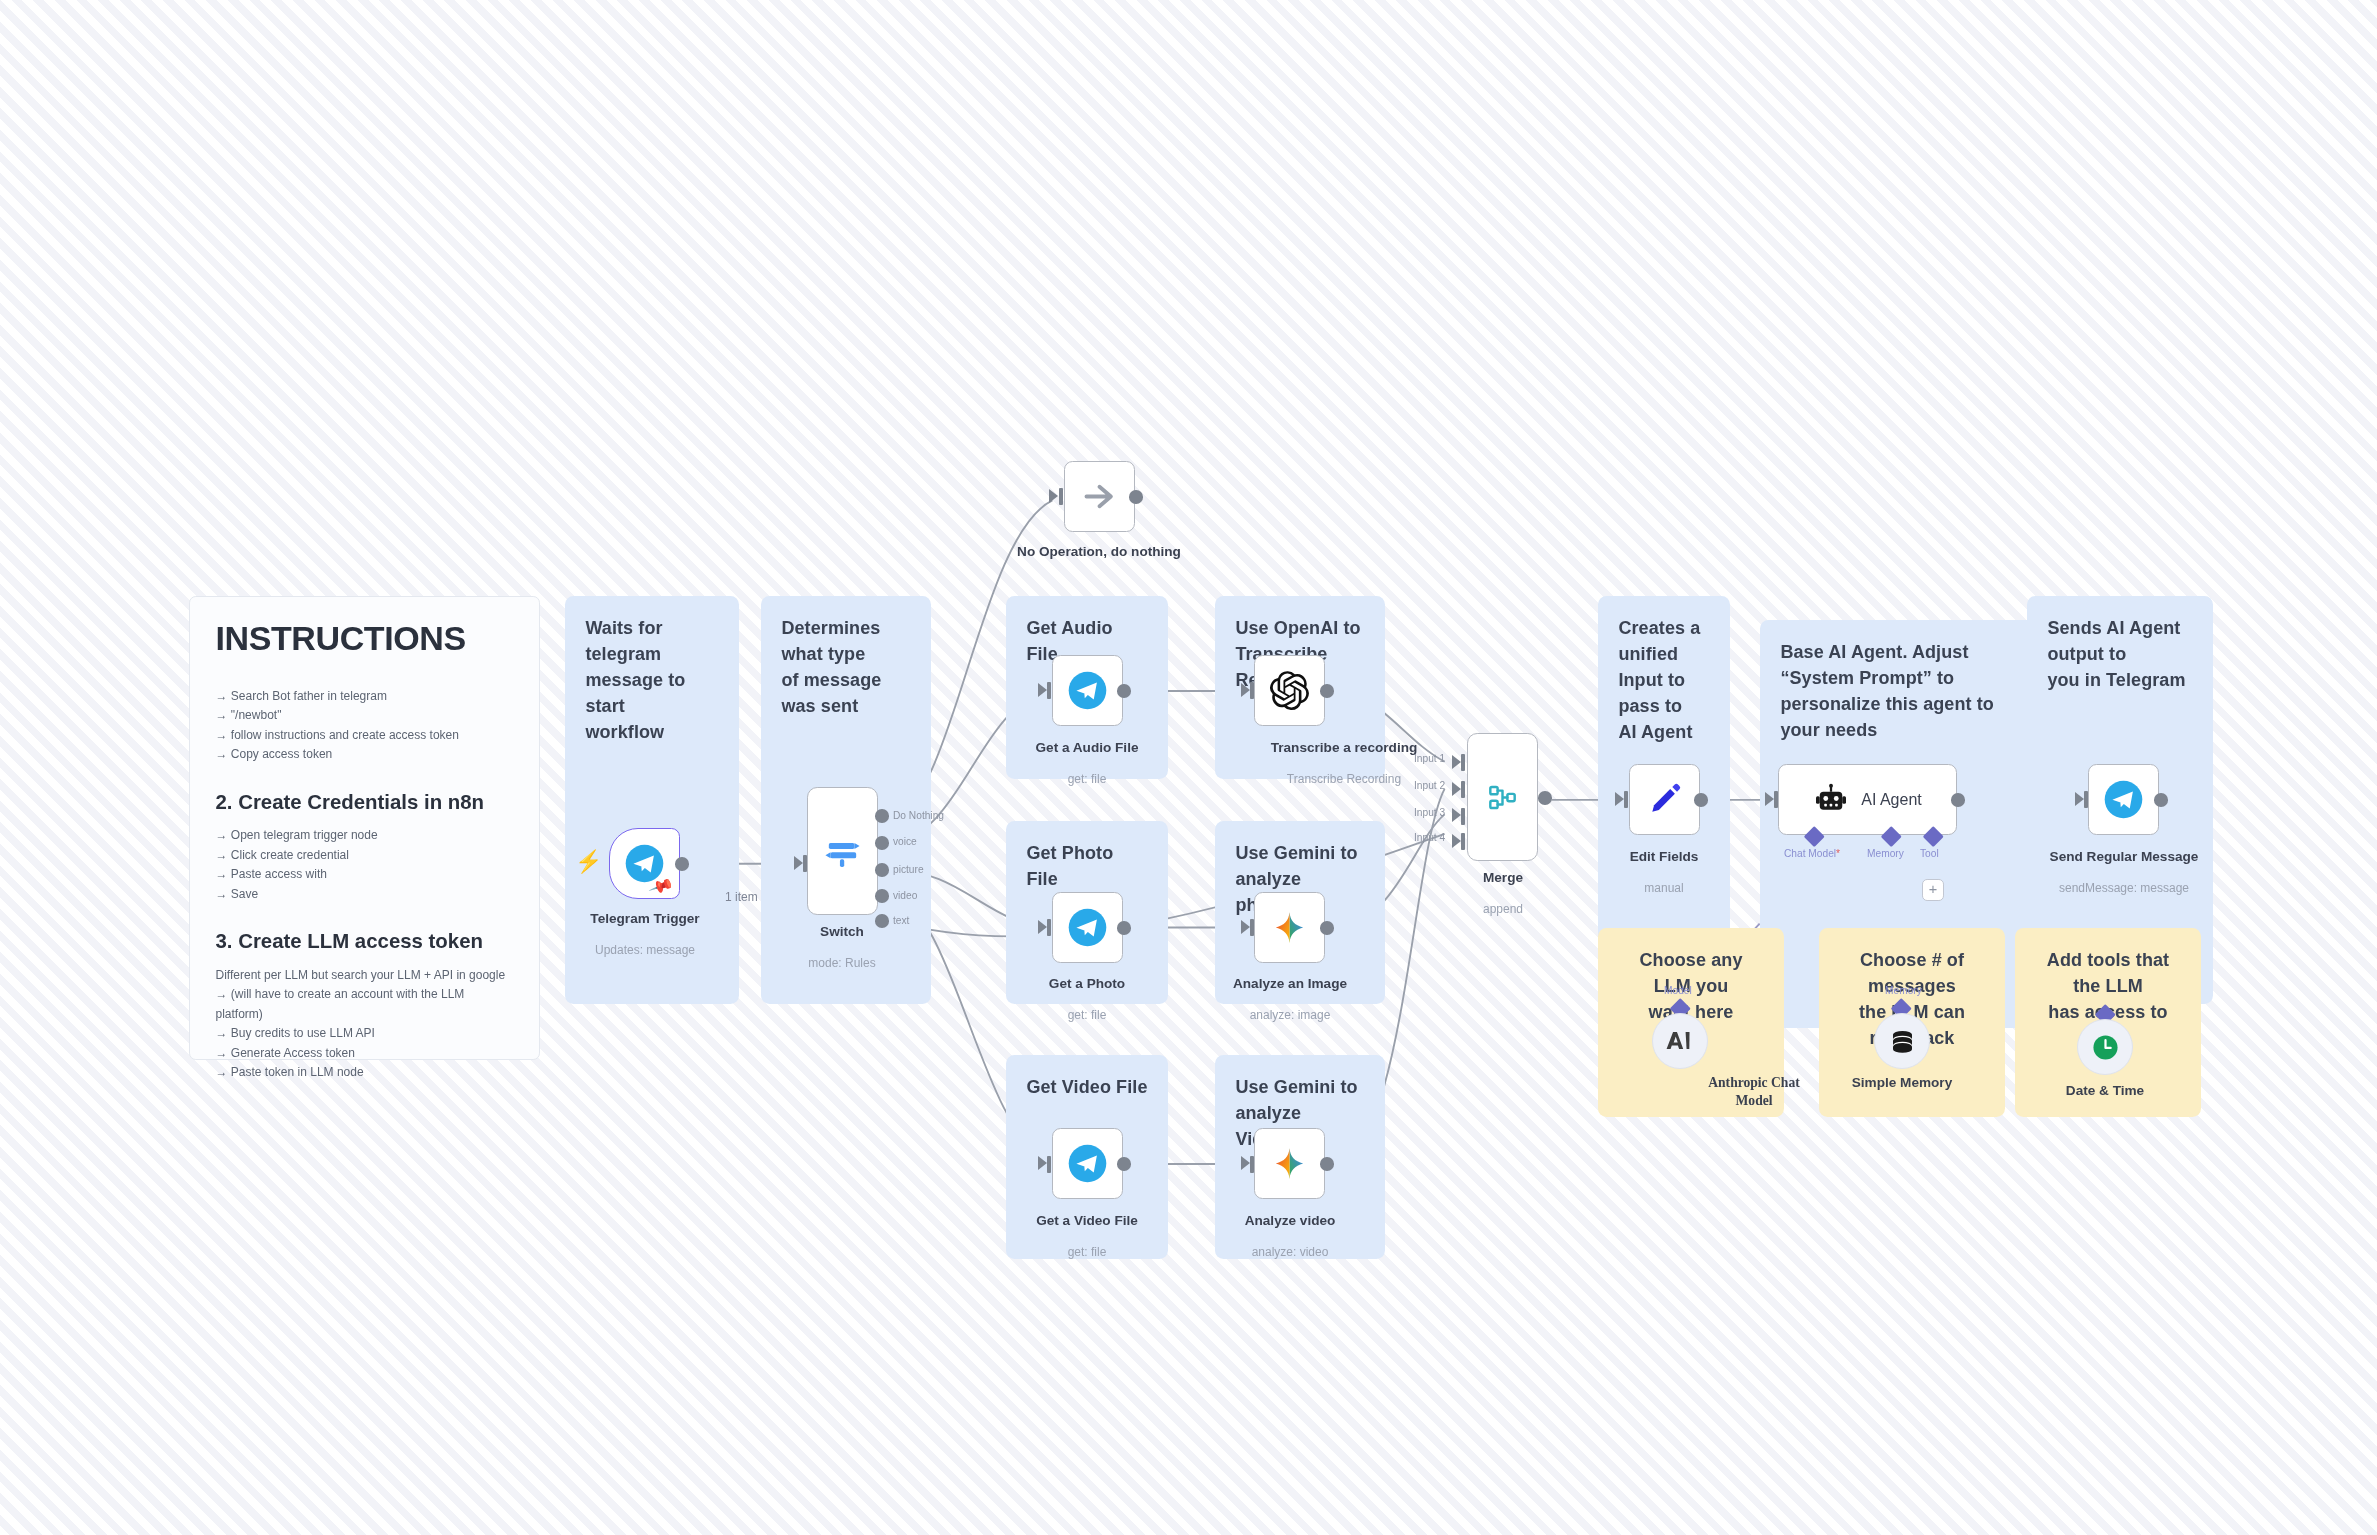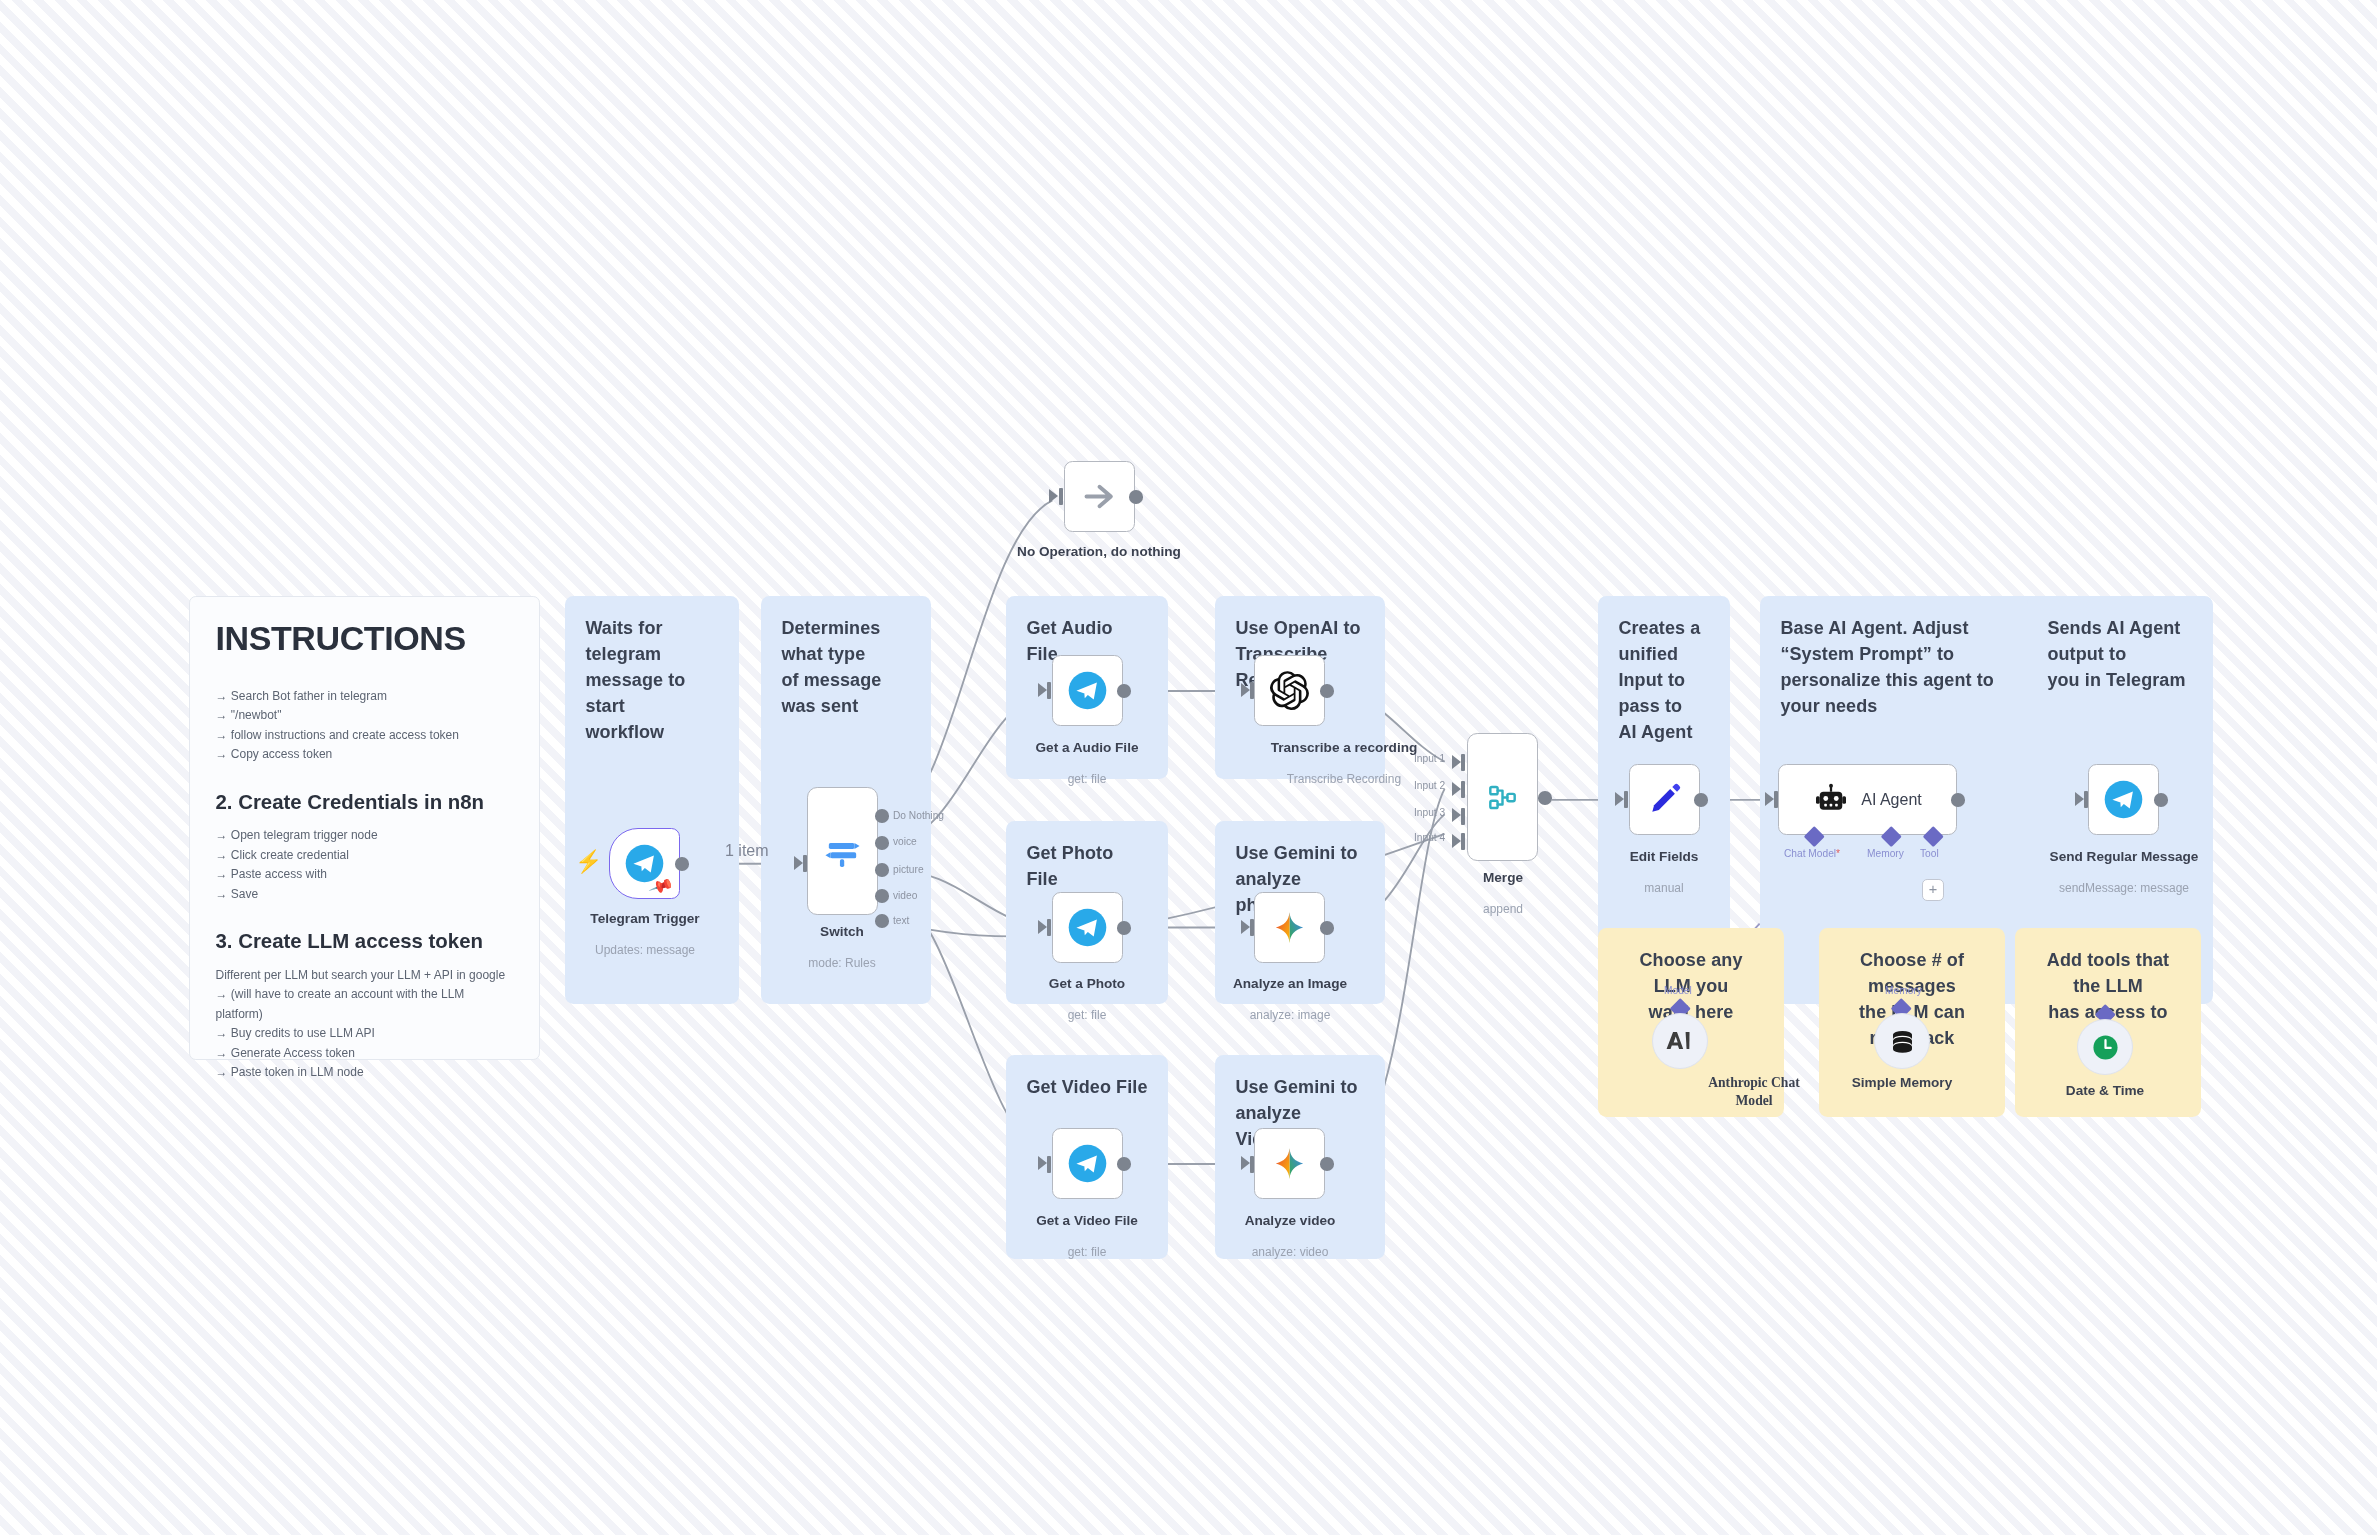--- a/index.html
+++ b/index.html
@@ -140,22 +140,22 @@
   
   .circle-node {
     position: absolute; width: 56px; height: 56px;
     background: #eef1f8; border: 1.3px solid #dfe3ec;
     border-radius: 50%;
     display: flex; align-items: center; justify-content: center;
   }
 
   
   .wire-label {
-    position: absolute; font-size: 16px; color: #7e8595;
-    background: transparent; white-space: nowrap;
+    position: absolute; font-size: 12px; color: #7e8595;
+    background: transparent; white-space: nowrap; margin-top: 48px;
   }
   .bolt { position: absolute; font-size: 22px; color: #f4573b; line-height: 1; }
   .pin  { position: absolute; font-size: 17px; color: #6a4ec9; line-height: 1; transform: rotate(25deg); }
 
   .agent-label { font-size: 16px; color: #3b4150; font-weight: 400; margin-left: 12px; }
 </style>
 </head>
 <body>
 
 <div id="canvas">
@@ -242,21 +242,21 @@
     <div class="sticky-text">Use Gemini to analyze
 Video</div>
   </div>
 
   <div class="sticky blue" style="left:1598px; top:596px; width:132px; height:408px;">
     <div class="sticky-text">Creates a unified
 Input to pass to
 AI Agent</div>
   </div>
 
-  <div class="sticky blue" style="left:1760px; top:596px; width:281px; height:408px;">
+  <div class="sticky blue" style="left:1760px; top:620px; width:281px; height:408px;">
     <div class="sticky-text">Base AI Agent. Adjust “System Prompt” to personalize this agent to your needs</div>
   </div>
 
   <div class="sticky blue" style="left:2027px; top:596px; width:186px; height:408px;">
     <div class="sticky-text">Sends AI Agent output to
 you in Telegram</div>
   </div>
 
   <div class="sticky yellow" style="left:1598px; top:928px; width:186px; height:189px;">
     <div class="sticky-text">Choose any LLM you

